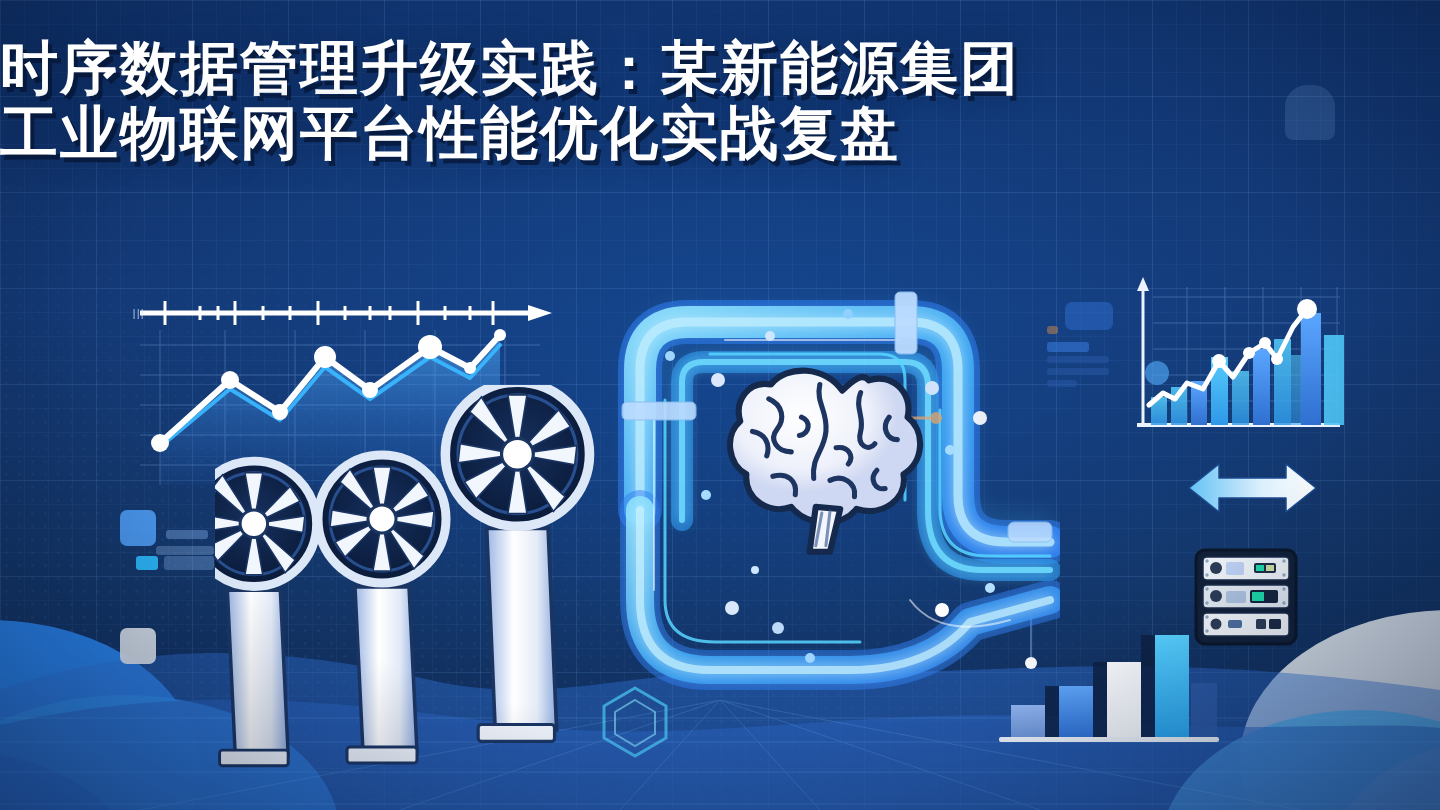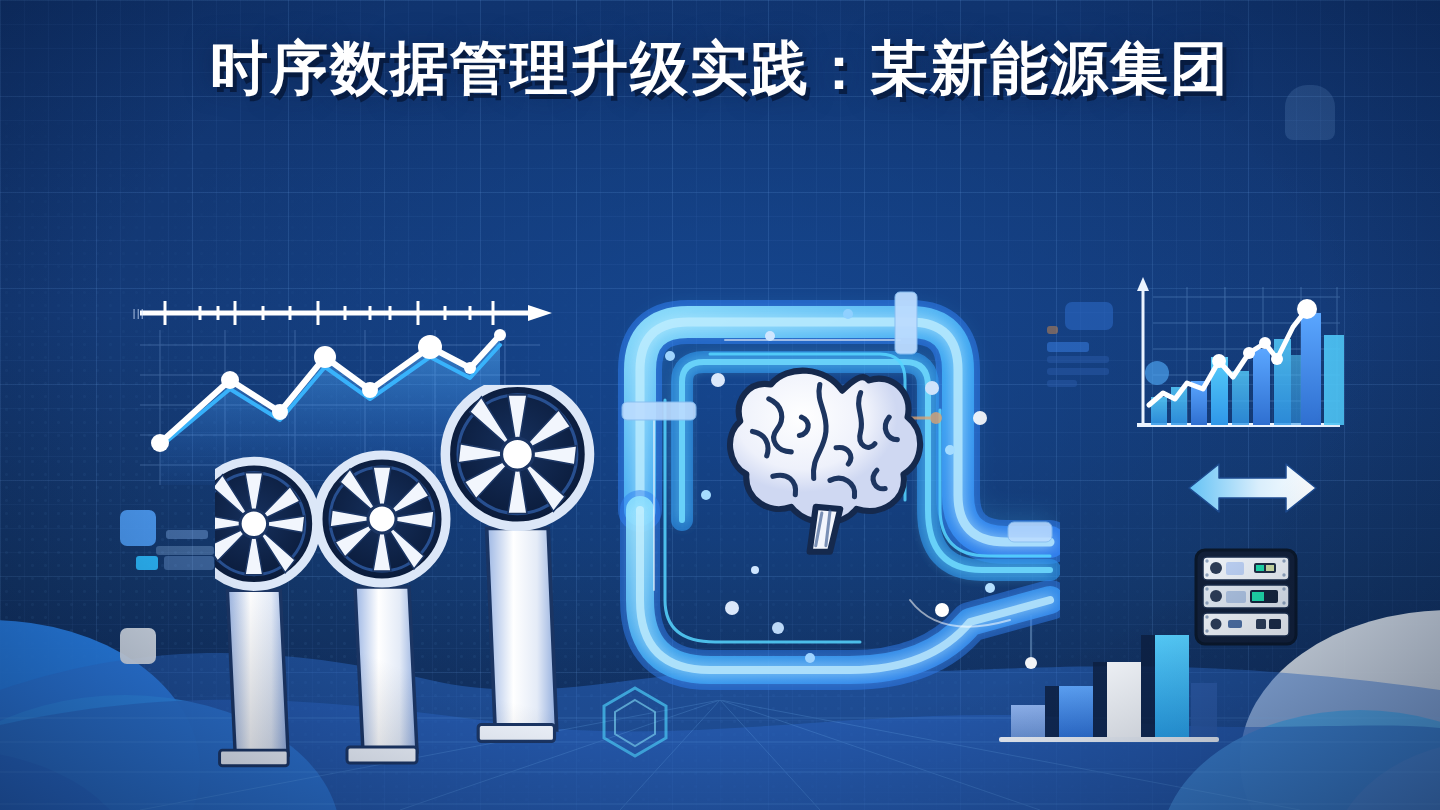--- a/index.html
+++ b/index.html
@@ -29,21 +29,21 @@
   .dots{
     background-image:radial-gradient(rgba(120,190,255,.16) 1.3px, transparent 1.6px);
     background-size:13px 13px;
     -webkit-mask-image:linear-gradient(200deg,rgba(0,0,0,0) 40%,rgba(0,0,0,.85) 100%);
             mask-image:linear-gradient(200deg,rgba(0,0,0,0) 40%,rgba(0,0,0,.85) 100%);
     opacity:.75;
   }
   .vign{position:absolute;inset:0;pointer-events:none;
     background:radial-gradient(ellipse 1100px 700px at 50% 42%, rgba(0,0,0,0) 55%, rgba(4,16,42,.55) 100%);}
   
-  .header{position:absolute;left:0;right:0;top:36px;text-align:center;z-index:40;}
+  .header{position:absolute;left:0;right:0;top:36px;z-index:40;}
   .title-line{
     color:#ffffff;font-weight:bold;font-size:58px;line-height:1.12;letter-spacing:2px;
     text-shadow:4px 5px 0 rgba(6,22,52,.75), 0 0 26px rgba(10,30,70,.6);
     white-space:nowrap;
   }
   .subtitle{
     margin-top:16px;color:#ffffff;font-weight:bold;font-size:30px;letter-spacing:1px;
     text-shadow:3px 3px 0 rgba(6,22,52,.7);white-space:nowrap;
   }
   
@@ -94,20 +94,21 @@
         <line x1="720" y1="0" x2="620" y2="110"></line>
           <line x1="720" y1="0" x2="820" y2="110"></line>
         <line x1="720" y1="0" x2="1040" y2="110"></line>
           <line x1="720" y1="0" x2="1300" y2="110"></line>
       </g>
     </svg>
   </div>
 
   <div class="header">
     <div class="title-line">时序数据管理升级实践：某新能源集团</div>
+    <div class="title-line">工业物联网平台性能优化实战复盘</div>
   </div>
 
   <div class="layer" style="left:1285px;top:85px;width:50px;height:55px;border-radius:22px 22px 8px 8px;background:rgba(150,200,255,.16);"></div>
 
   <div class="layer" style="left:100px;top:285px;width:470px;height:215px;">
     <svg width="470" height="215" viewBox="0 0 470 215">
       <defs>
         <linearGradient id="lcFill" x1="0" y1="0" x2="0" y2="1">
           <stop offset="0%" stop-color="#58b6ff" stop-opacity=".55"></stop>
           <stop offset="100%" stop-color="#2f7ef0" stop-opacity=".05"></stop>

